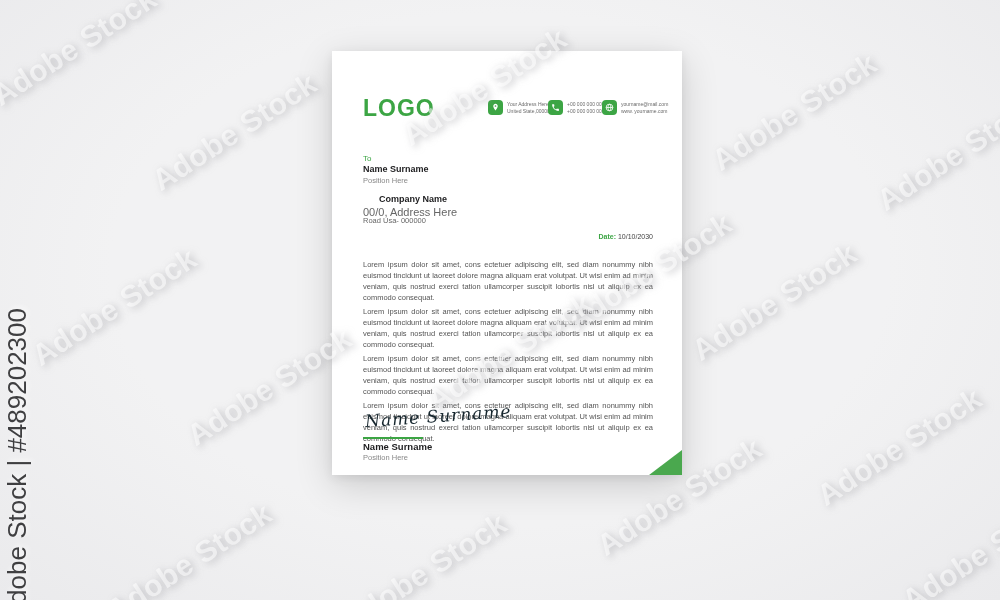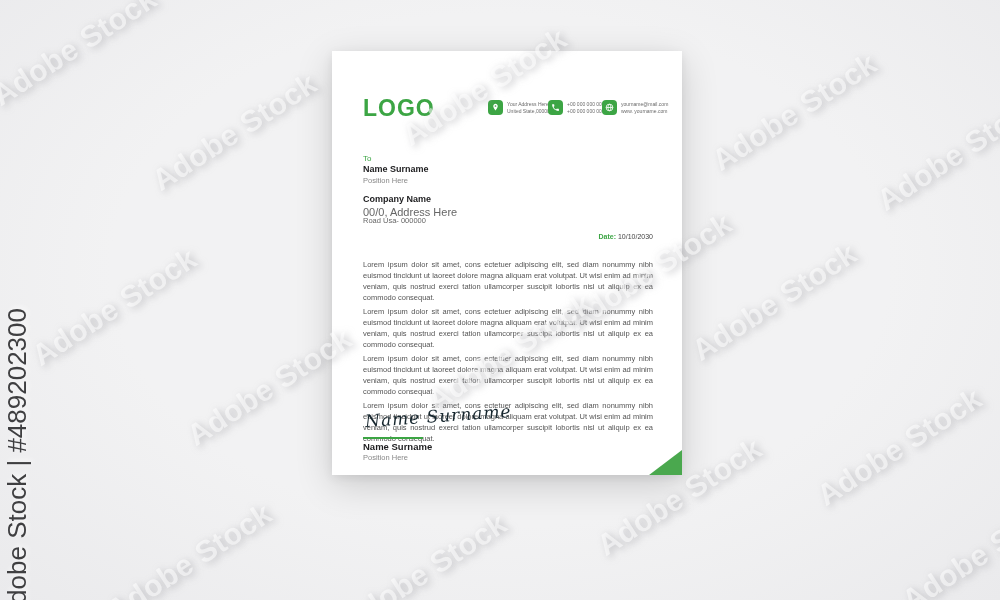--- a/index.html
+++ b/index.html
@@ -43,21 +43,21 @@
   .cicon{
     width:15px;height:15px;border-radius:4px;background:#3CA544;
     display:flex;align-items:center;justify-content:center;flex:0 0 auto;
   }
   .cicon svg{width:9px;height:9px;display:block;}
   .ctext{font-size:5px;line-height:7px;color:#6b6b6b;padding-top:1px;white-space:nowrap;}
   
   .to-label{position:absolute;left:31px;top:103px;font-size:8px;font-weight:normal;color:#3CA544;}
   .rcpt-name{position:absolute;left:31px;top:113px;font-size:9px;font-weight:bold;color:#1d1d1f;}
   .rcpt-pos{position:absolute;left:31px;top:125px;font-size:7.5px;color:#888;}
-  .company{position:absolute;left:31px;top:143px;font-size:9px;font-weight:bold;color:#1d1d1f;}
+  .company{position:absolute;left:47px;top:143px;font-size:9px;font-weight:bold;color:#1d1d1f;}
   .addr1{position:absolute;left:31px;top:155px;font-size:11px;color:#666;}
   .addr2{position:absolute;left:31px;top:165px;font-size:7.5px;color:#666;}
   .dateline{position:absolute;right:29px;top:182px;font-size:7px;color:#444;}
   .dateline .dlabel{color:#3CA544;font-weight:bold;}
   
   .body-text{position:absolute;left:31px;top:198px;width:290px;margin-top:10px;}
   .body-text p{
     margin:0 0 3px 0;font-size:7.5px;line-height:11px;color:#555;
     text-align:justify;
   }

